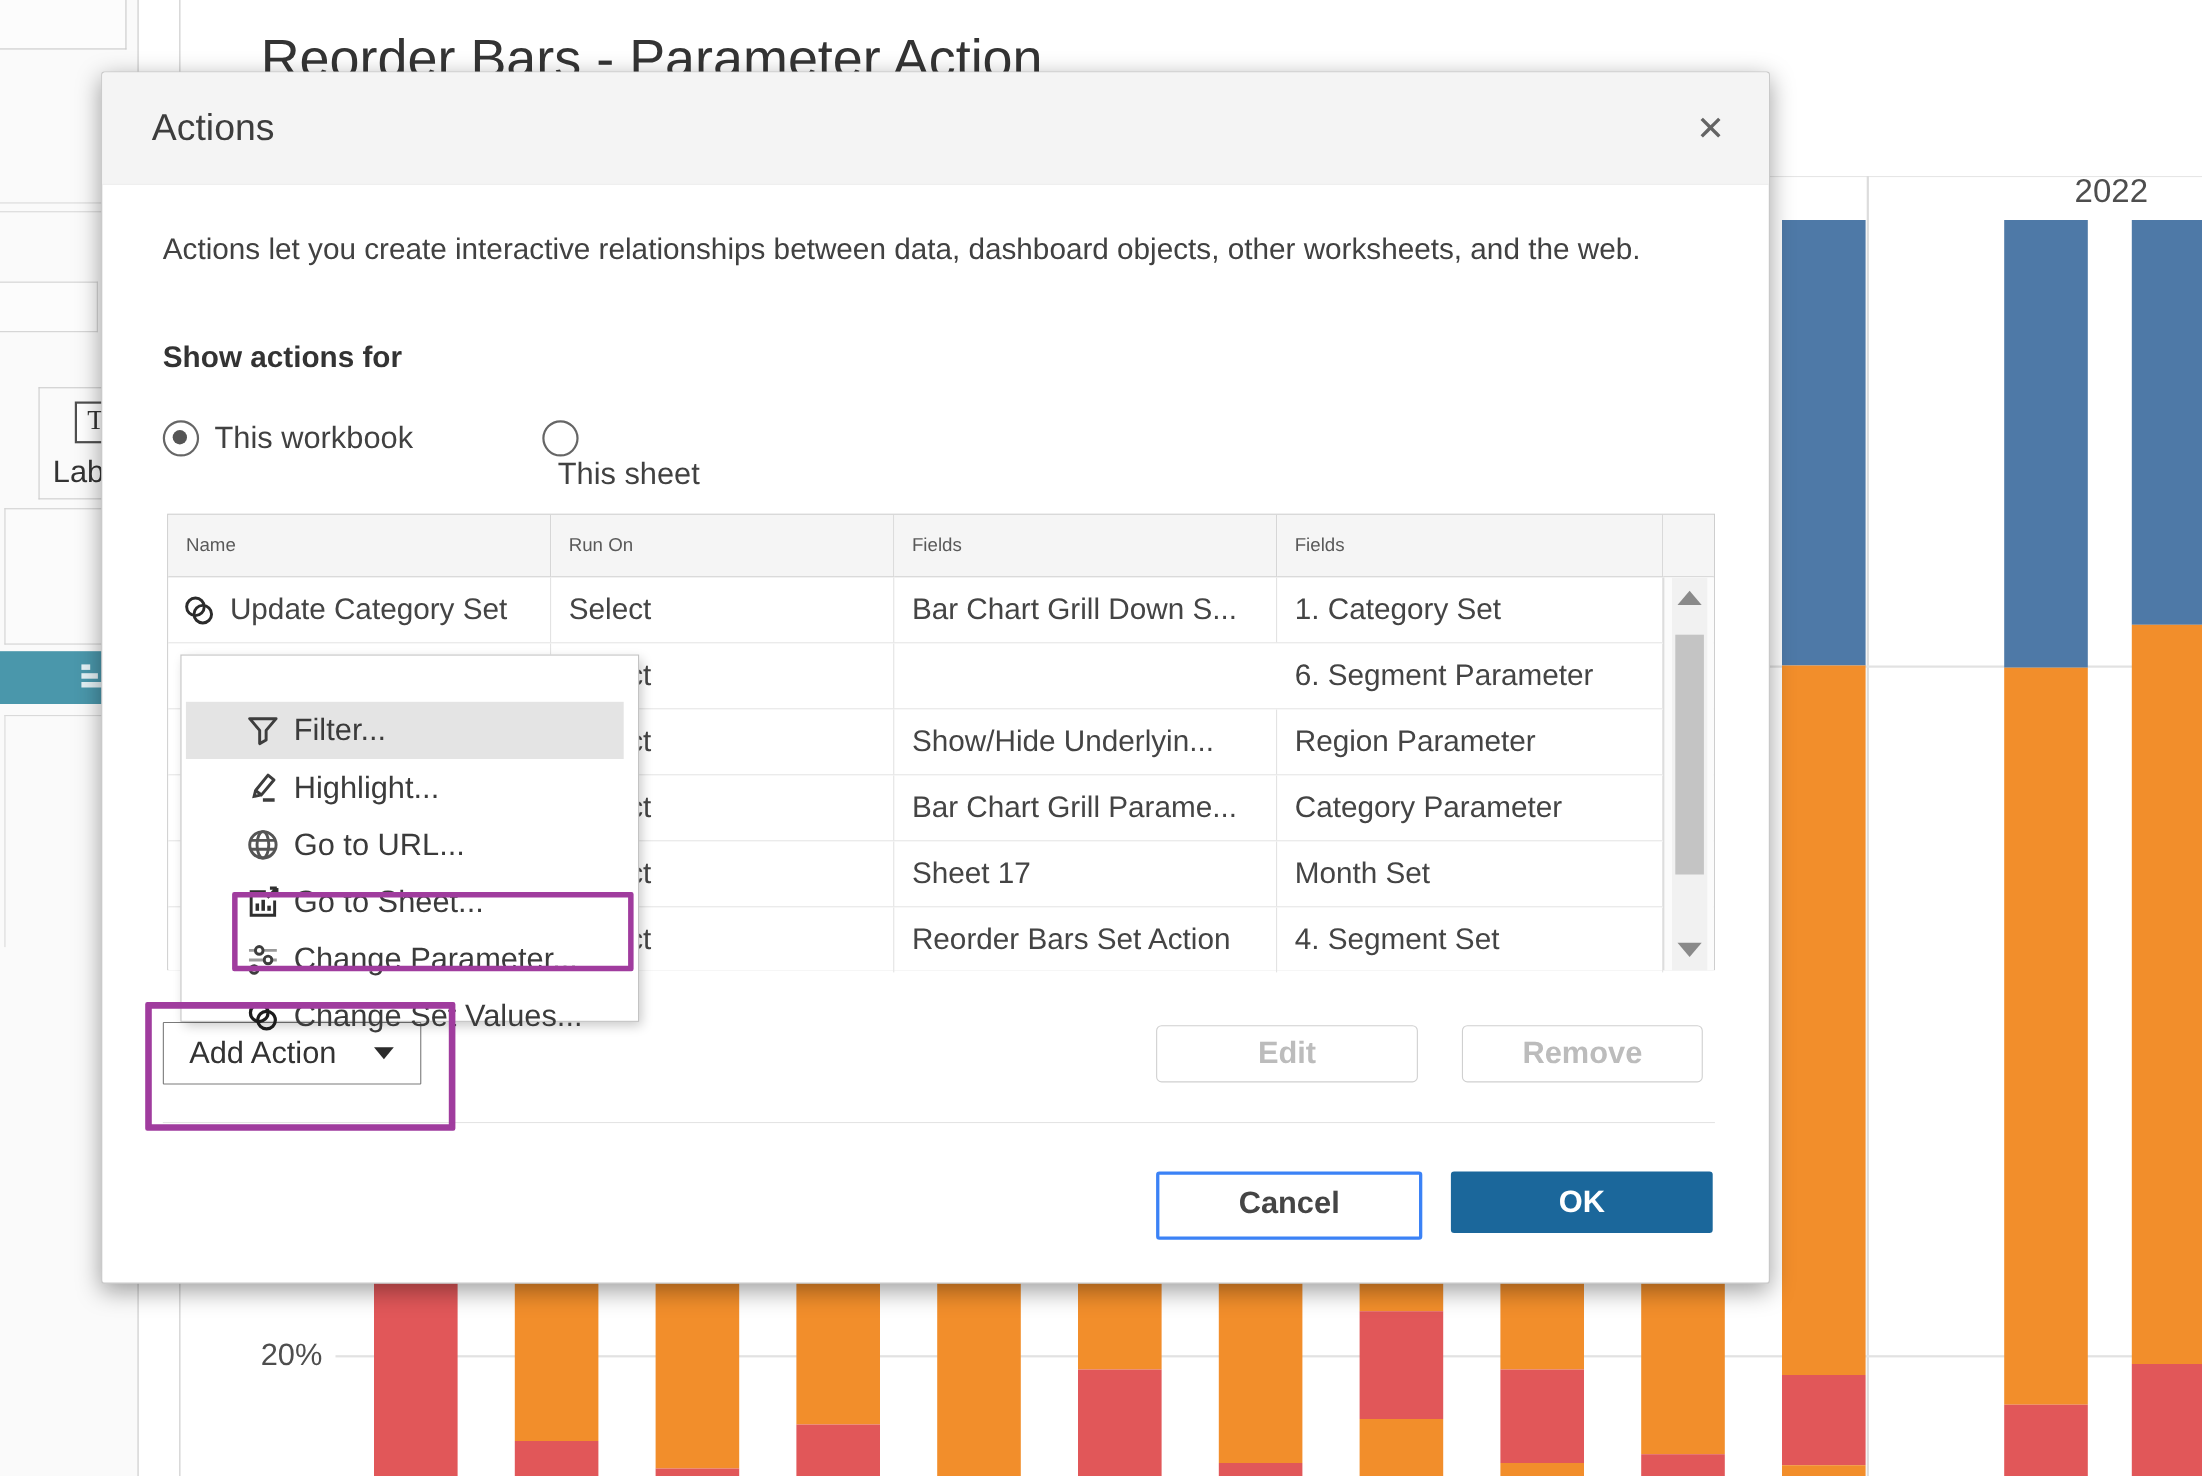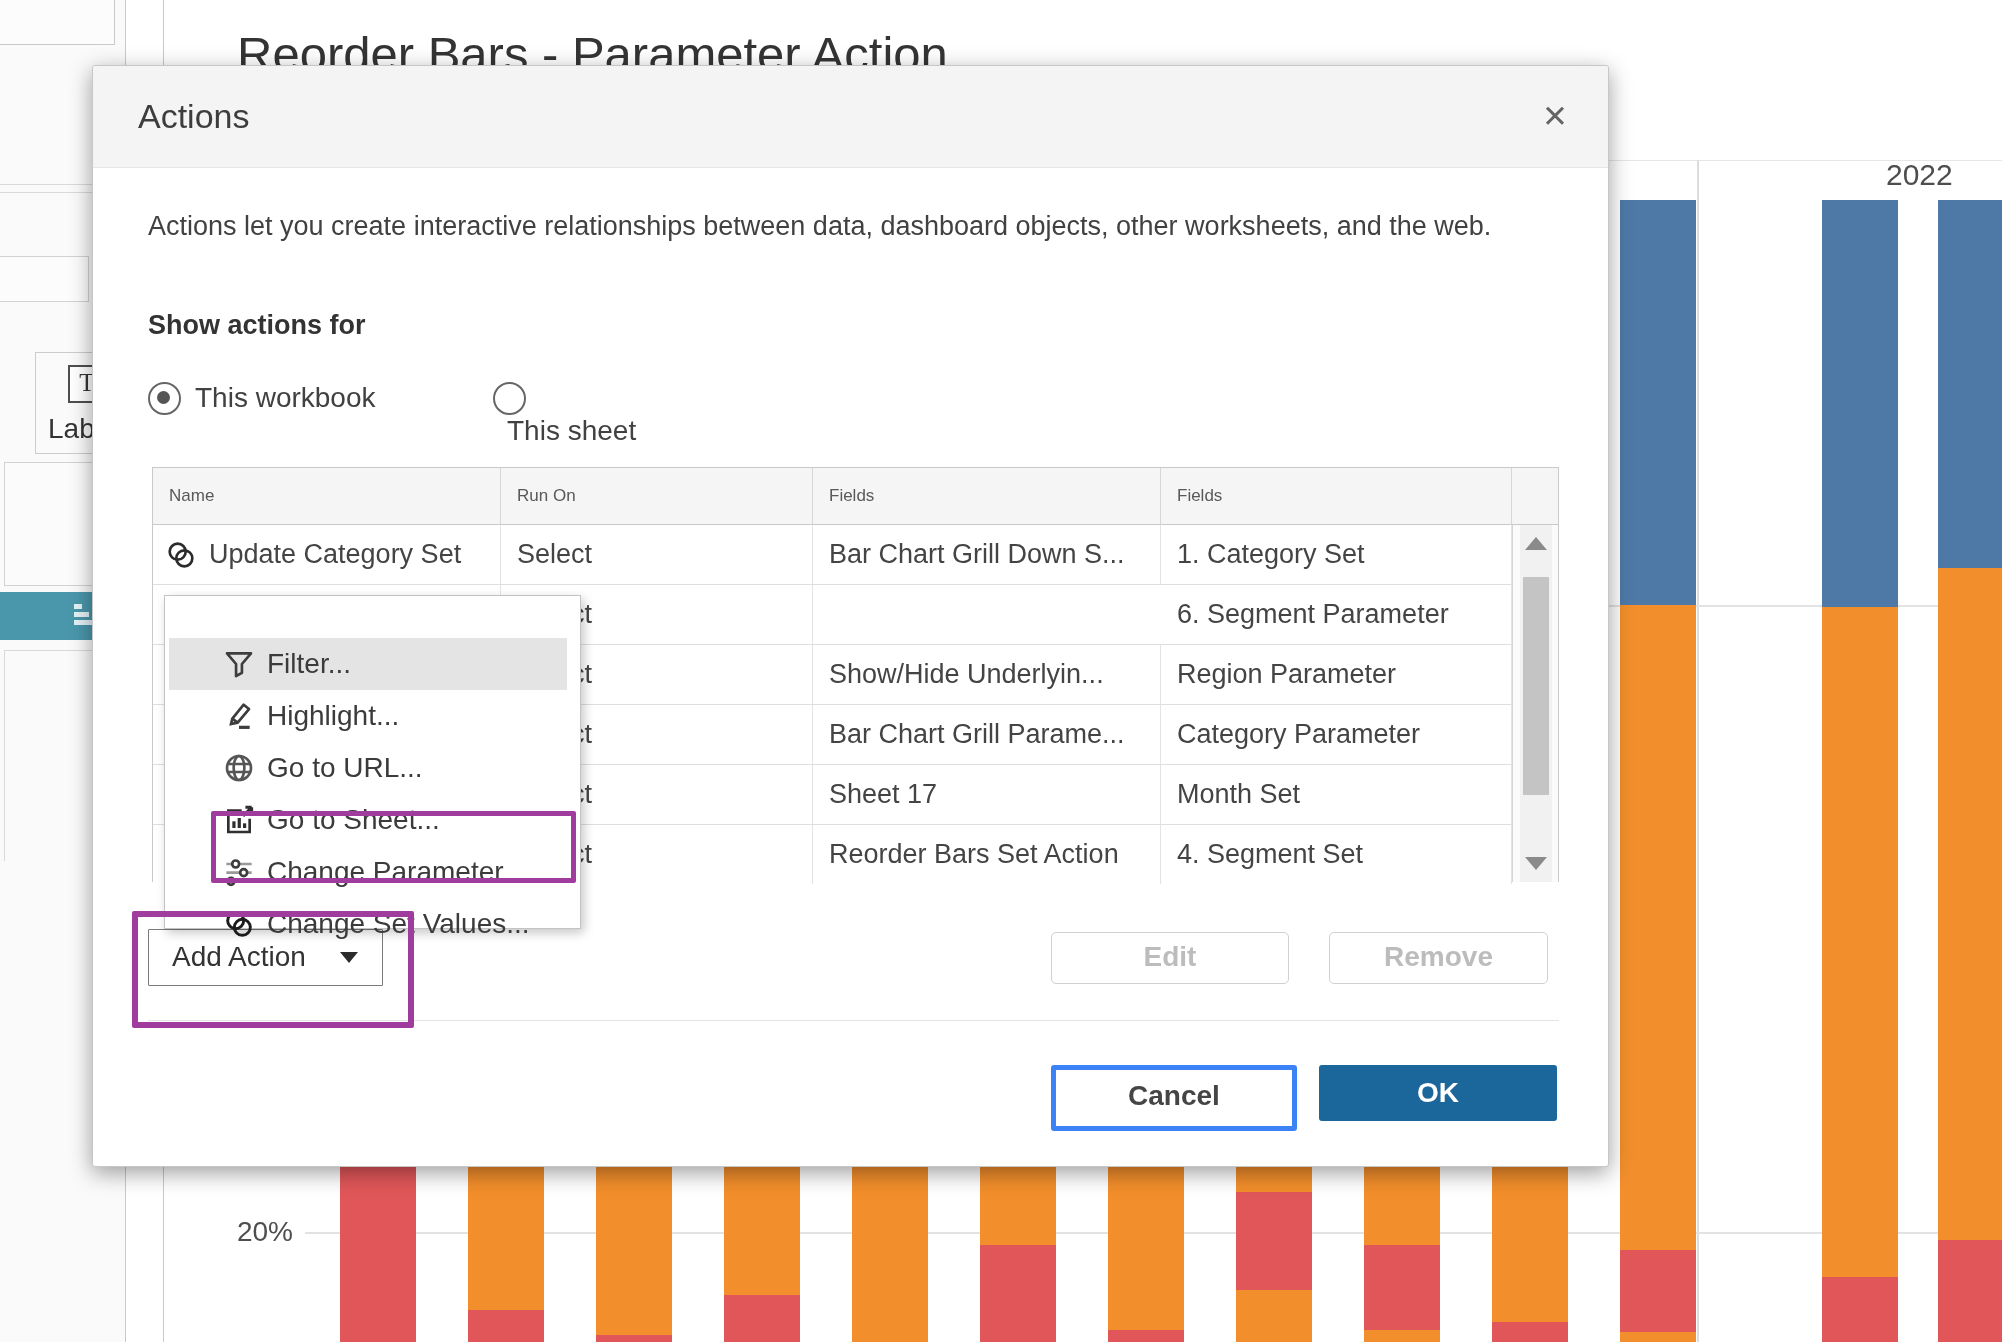--- a/index.html
+++ b/index.html
@@ -82,21 +82,21 @@
   #annot-add{left:39px;top:845px;width:270px;height:105px;border-width:6px;}
 
   
   #add-action{left:55px;top:863px;width:233px;height:55px;background:#fff;border:1px solid #7a7a7a;border-radius:1px;cursor:pointer;}
   #add-action .lbl{position:absolute;left:23px;top:0;line-height:53px;font-size:28px;color:#333;}
   #add-action .caret{position:absolute;right:24px;top:22px;width:0;height:0;border-left:9px solid transparent;border-right:9px solid transparent;border-top:11px solid #2b2b2b;}
   .btn-disabled{background:#fff;border:1px solid #d0d0d0;border-radius:5px;font-size:28px;font-weight:bold;color:#bcbcbc;text-align:center;cursor:default;}
   #btn-edit{left:958px;top:866px;width:236px;height:50px;line-height:48px;}
   #btn-remove{left:1236px;top:866px;width:217px;height:50px;line-height:48px;}
   #dlg-divider{left:55px;top:954px;width:1411px;height:1px;background:#e4e4e4;}
-  #btn-cancel{left:958px;top:999px;width:236px;height:56px;background:#fff;border:5px solid #3b82f6;border-radius:3px;
+  #btn-cancel{left:958px;top:999px;width:236px;height:56px;background:#fff;border:3px solid #3b82f6;border-radius:3px;
               font-size:28px;font-weight:bold;color:#454545;text-align:center;line-height:52px;cursor:pointer;}
   #btn-ok{left:1226px;top:999px;width:238px;height:56px;background:#1b679b;border-radius:3px;
           font-size:28px;font-weight:bold;color:#fff;text-align:center;line-height:56px;cursor:pointer;}
 </style>
 </head>
 <body>
 
 <div id="stage">
 
   <div id="sidebar" class="abs">

